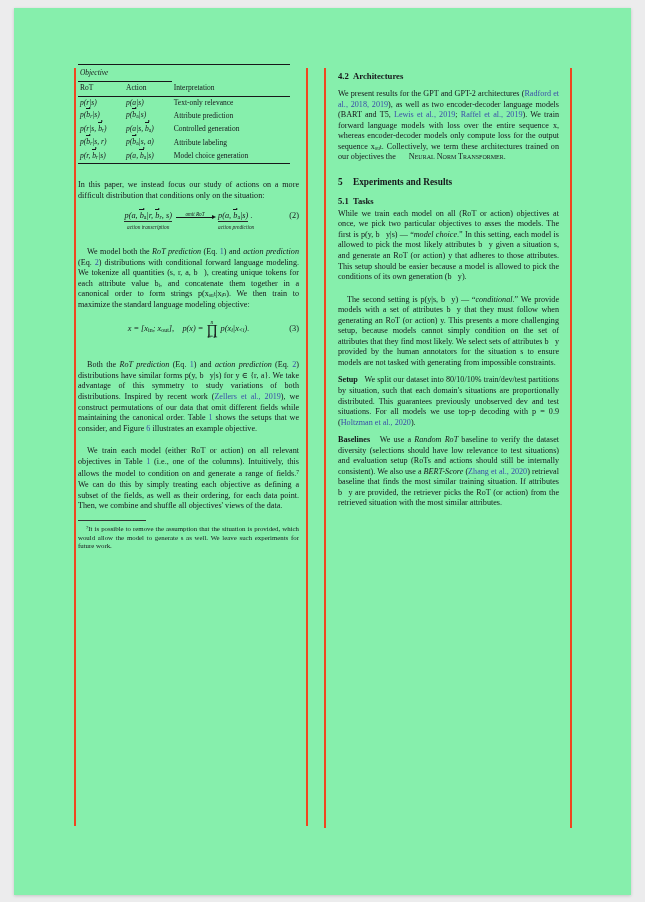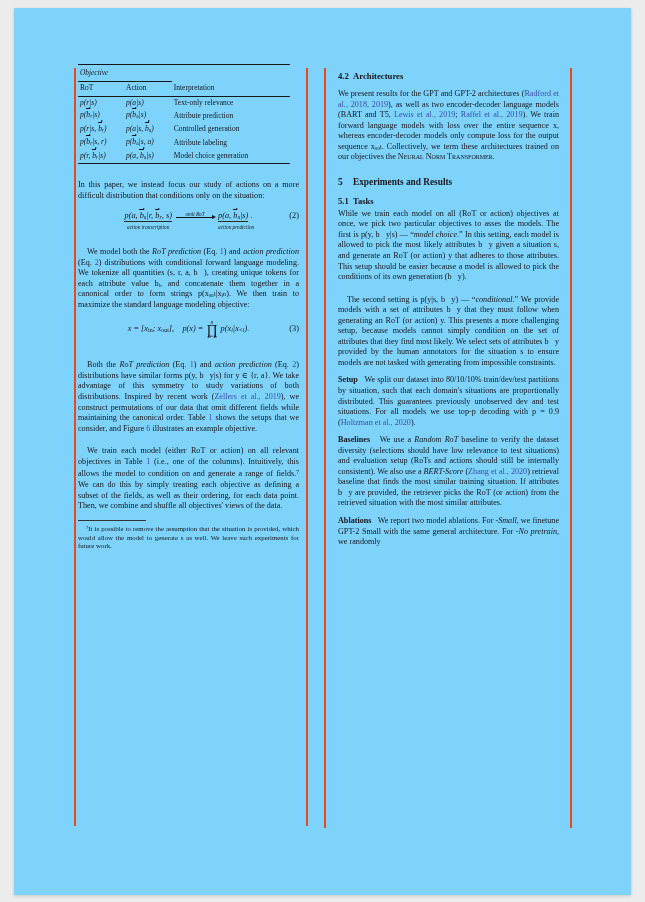--- a/index.html
+++ b/index.html
@@ -12,21 +12,21 @@
     height: 902px;
     overflow: hidden;
     font-family: "Liberation Serif", "DejaVu Serif", serif;
   }
   .page {
     position: absolute;
     left: 14px;
     top: 8px;
     width: 617px;
     height: 887px;
-    background: #7dd3fc;
+    background: #86efac;
     box-shadow: 0 1px 3px rgba(0,0,0,0.17);
     overflow: hidden;
   }
   .cols {
     position: absolute;
     left: 0; top: 0;
     width: 617px;
     height: 887px;
   }
   .col {
@@ -75,21 +75,21 @@
     font-size: 8.6px;
     line-height: 10px;
     font-weight: bold;
     margin: 0 0 3px 0;
   }
   .secnum { display: inline-block; min-width: 15px; }
   .subsecnum { display: inline-block; min-width: 15px; }
 
   .cite { color: #3b4ea8; }
   .it { font-style: italic; }
-  .sc { font-variant: small-caps; }
+  .sc { font-variant: small-caps; margin-left: 11px; }
 
   
   .tablewrap {
     margin: 0 0 0 0;
     width: 212px;
   }
   table.t1 {
     border-collapse: collapse;
     width: 212px;
     font-size: 7.3px;
@@ -386,17 +386,16 @@
       <div class="gap"></div>
 
       <p class="noindent"><span class="runin">Setup</span>&nbsp;&nbsp;&nbsp;<span>We split our dataset into 80/10/10% train/dev/test partitions by situation, such that each domain's situations are proportionally distributed. This guarantees previously unobserved dev and test situations. For all models we use top-p decoding with p = 0.9 (</span><span class="cite">Holtzman et al., 2020</span><span>).</span></p>
 
       <div class="gap"></div>
 
       <p class="noindent"><span class="runin">Baselines</span>&nbsp;&nbsp;&nbsp;<span>We use a </span><span class="it">Random RoT</span><span> baseline to verify the dataset diversity (selections should have low relevance to test situations) and evaluation setup (RoTs and actions should still be internally consistent). We also use a </span><span class="it">BERT-Score</span><span> (</span><span class="cite">Zhang et al., 2020</span><span>) retrieval baseline that finds the most similar training situation. If attributes b⃗y are provided, the retriever picks the RoT (or action) from the retrieved situation with the most similar attributes.</span></p>
 
       <div class="gap"></div>
 
-      <p class="noindent"><span class="runin">Ablations</span>&nbsp;&nbsp;&nbsp;<span>We report two model ablations. For </span><span class="it">-Small</span><span>, we finetune GPT-2 Small with the same general architecture. For </span><span class="it">-No pretrain</span><span>, we randomly</span></p>
 
     </div>
   </div>
 </div>
 
 </body></html>

